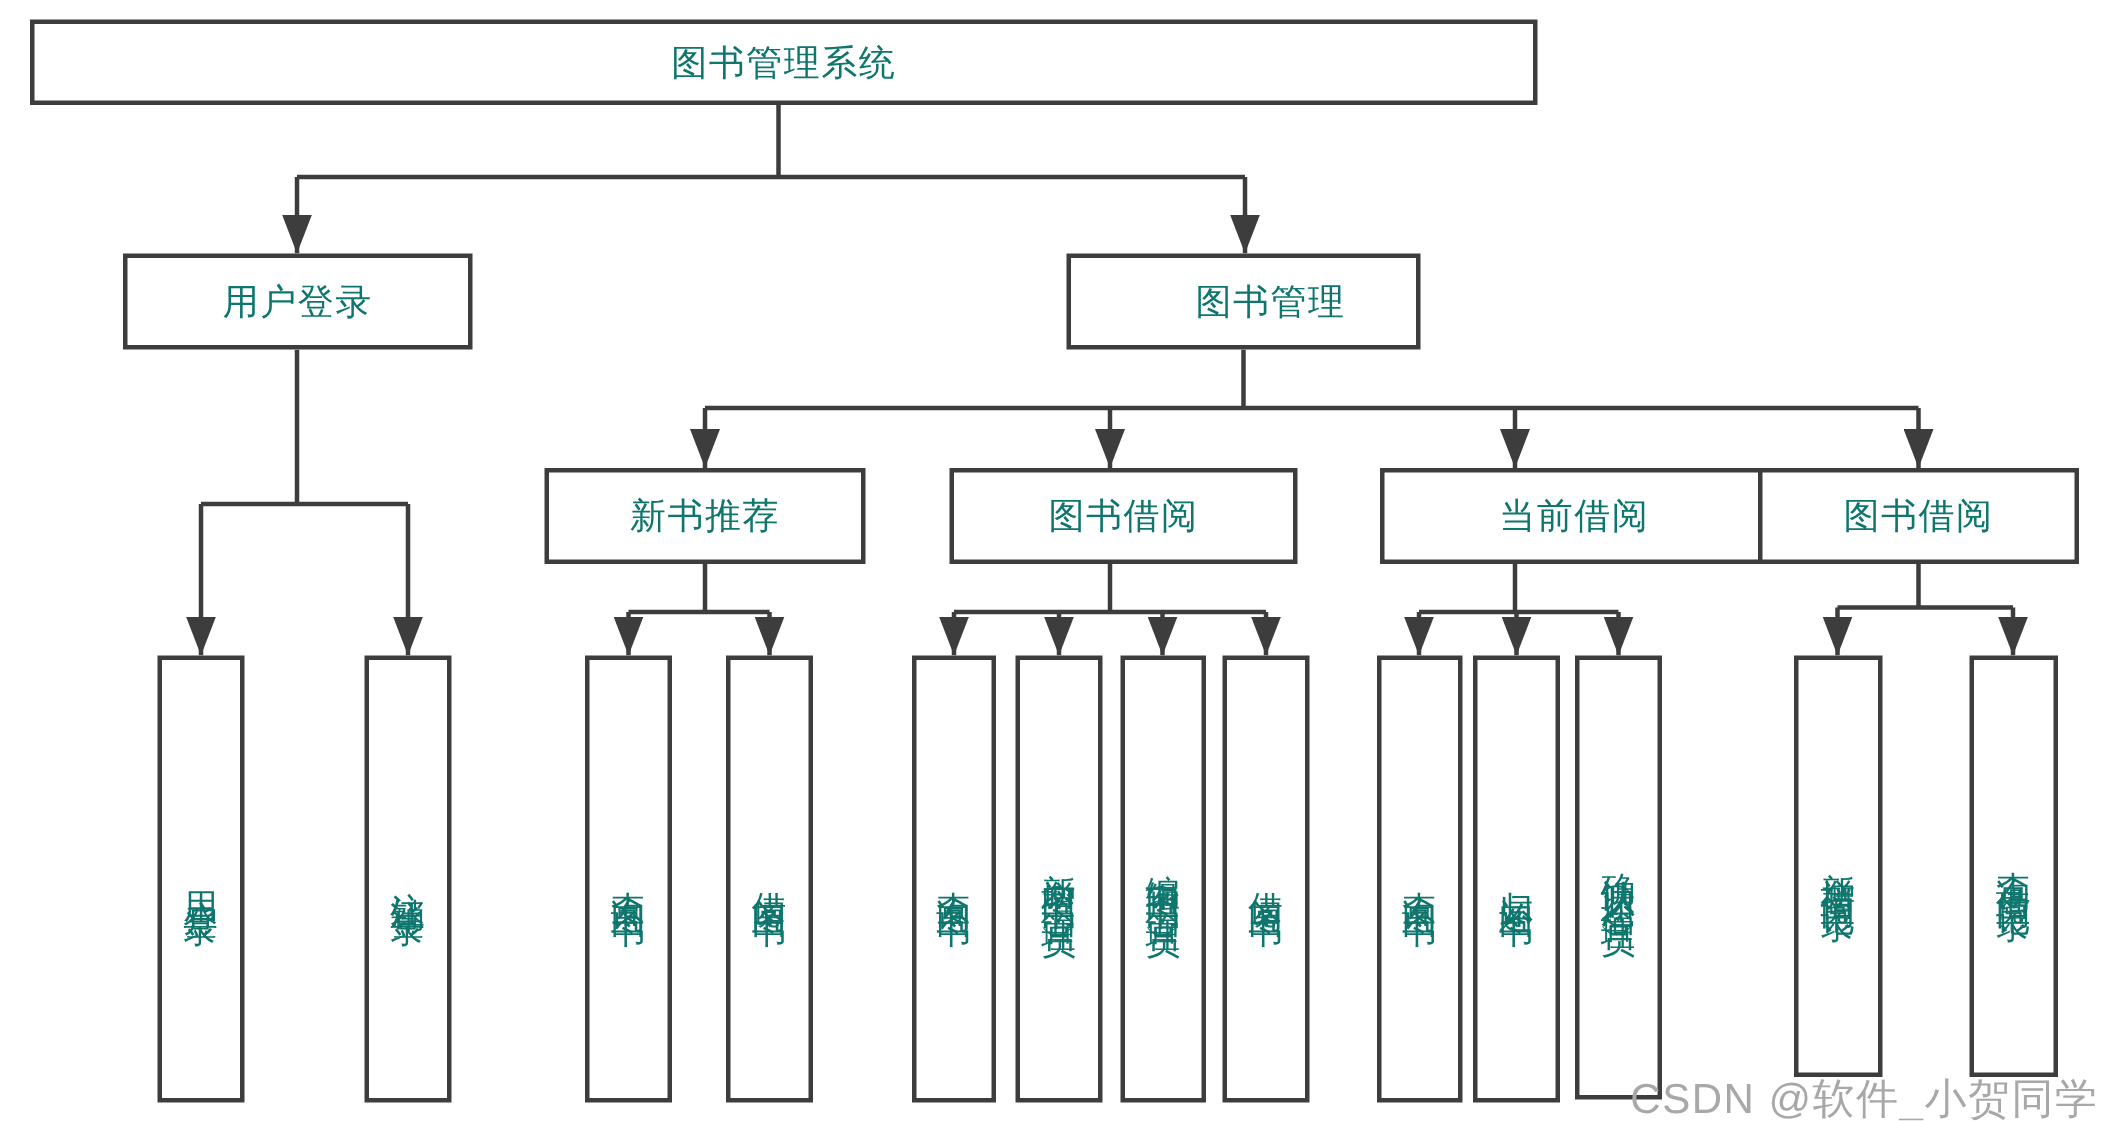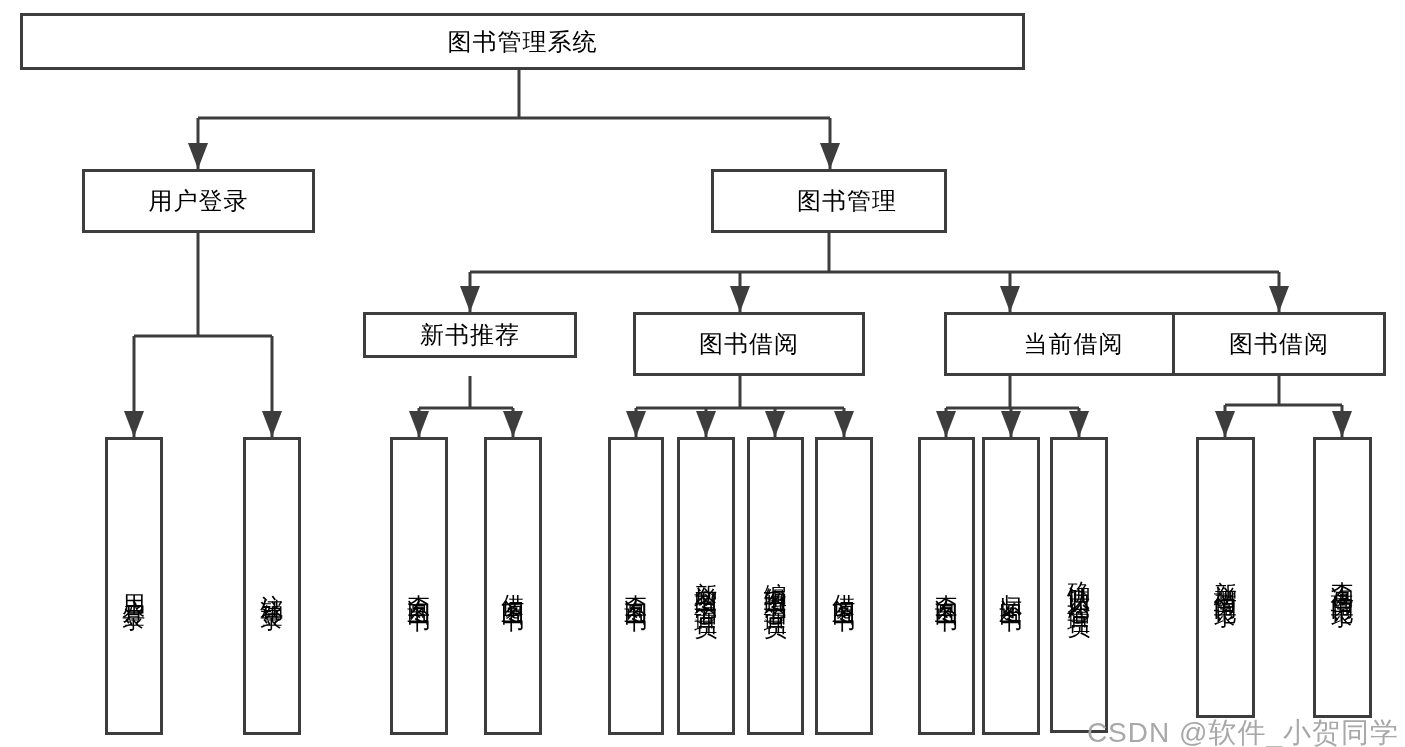--- a/index.html
+++ b/index.html
@@ -1,35 +1,35 @@
 <!DOCTYPE html>
 <html><head>
 <meta charset="utf-8">
 <style>
   html,body{margin:0;padding:0;background:#ffffff;}
   body{font-family:"Liberation Sans","DejaVu Sans",sans-serif;}
   .stage{position:relative;width:1405px;height:747px;background:#ffffff;overflow:hidden;}
   .wires{position:absolute;left:0;top:0;width:1405px;height:747px;}
   .node{
     position:absolute;box-sizing:border-box;background:#ffffff;
-    border:3px solid #3d3d3d;color:#000000;
+    border:3px solid #3d3d3d;color:#0f766e;
     display:flex;align-items:center;justify-content:center;
     font-size:24px;letter-spacing:1px;white-space:nowrap;
   }
   .leaf span{
     writing-mode:vertical-rl;text-orientation:mixed;
     font-size:23px;letter-spacing:5px;line-height:1.15;white-space:nowrap;
   }
   
   .p-root{left:20px;top:13px;width:1005px;height:57px;}
   .p-l2a{left:82px;top:169px;width:233px;height:64px;}
   .p-l2b{left:711px;top:169px;width:236px;height:64px;padding-left:36px;}
-  .p-l3a{left:363px;top:312px;width:214px;height:46px;}
+  .p-l3a{left:363px;top:312px;width:214px;height:64px;}
   .p-l3b{left:633px;top:312px;width:232px;height:64px;}
-  .p-l3c{left:944px;top:312px;width:259px;height:64px;}
+  .p-l3c{left:920px;top:312px;width:259px;height:64px;}
   .p-l3d{left:1172px;top:312px;width:214px;height:64px;}
   .p-u1{left:105px;top:437px;width:58px;height:298px;}
   .p-u2{left:243px;top:437px;width:58px;height:298px;}
   .p-n1{left:390px;top:437px;width:58px;height:298px;}
   .p-n2{left:484px;top:437px;width:58px;height:298px;}
   .p-b1{left:608px;top:437px;width:56px;height:298px;}
   .p-b2{left:677px;top:437px;width:58px;height:298px;}
   .p-b3{left:747px;top:437px;width:57px;height:298px;}
   .p-b4{left:815px;top:437px;width:58px;height:298px;}
   .p-c1{left:918px;top:437px;width:57px;height:298px;}

